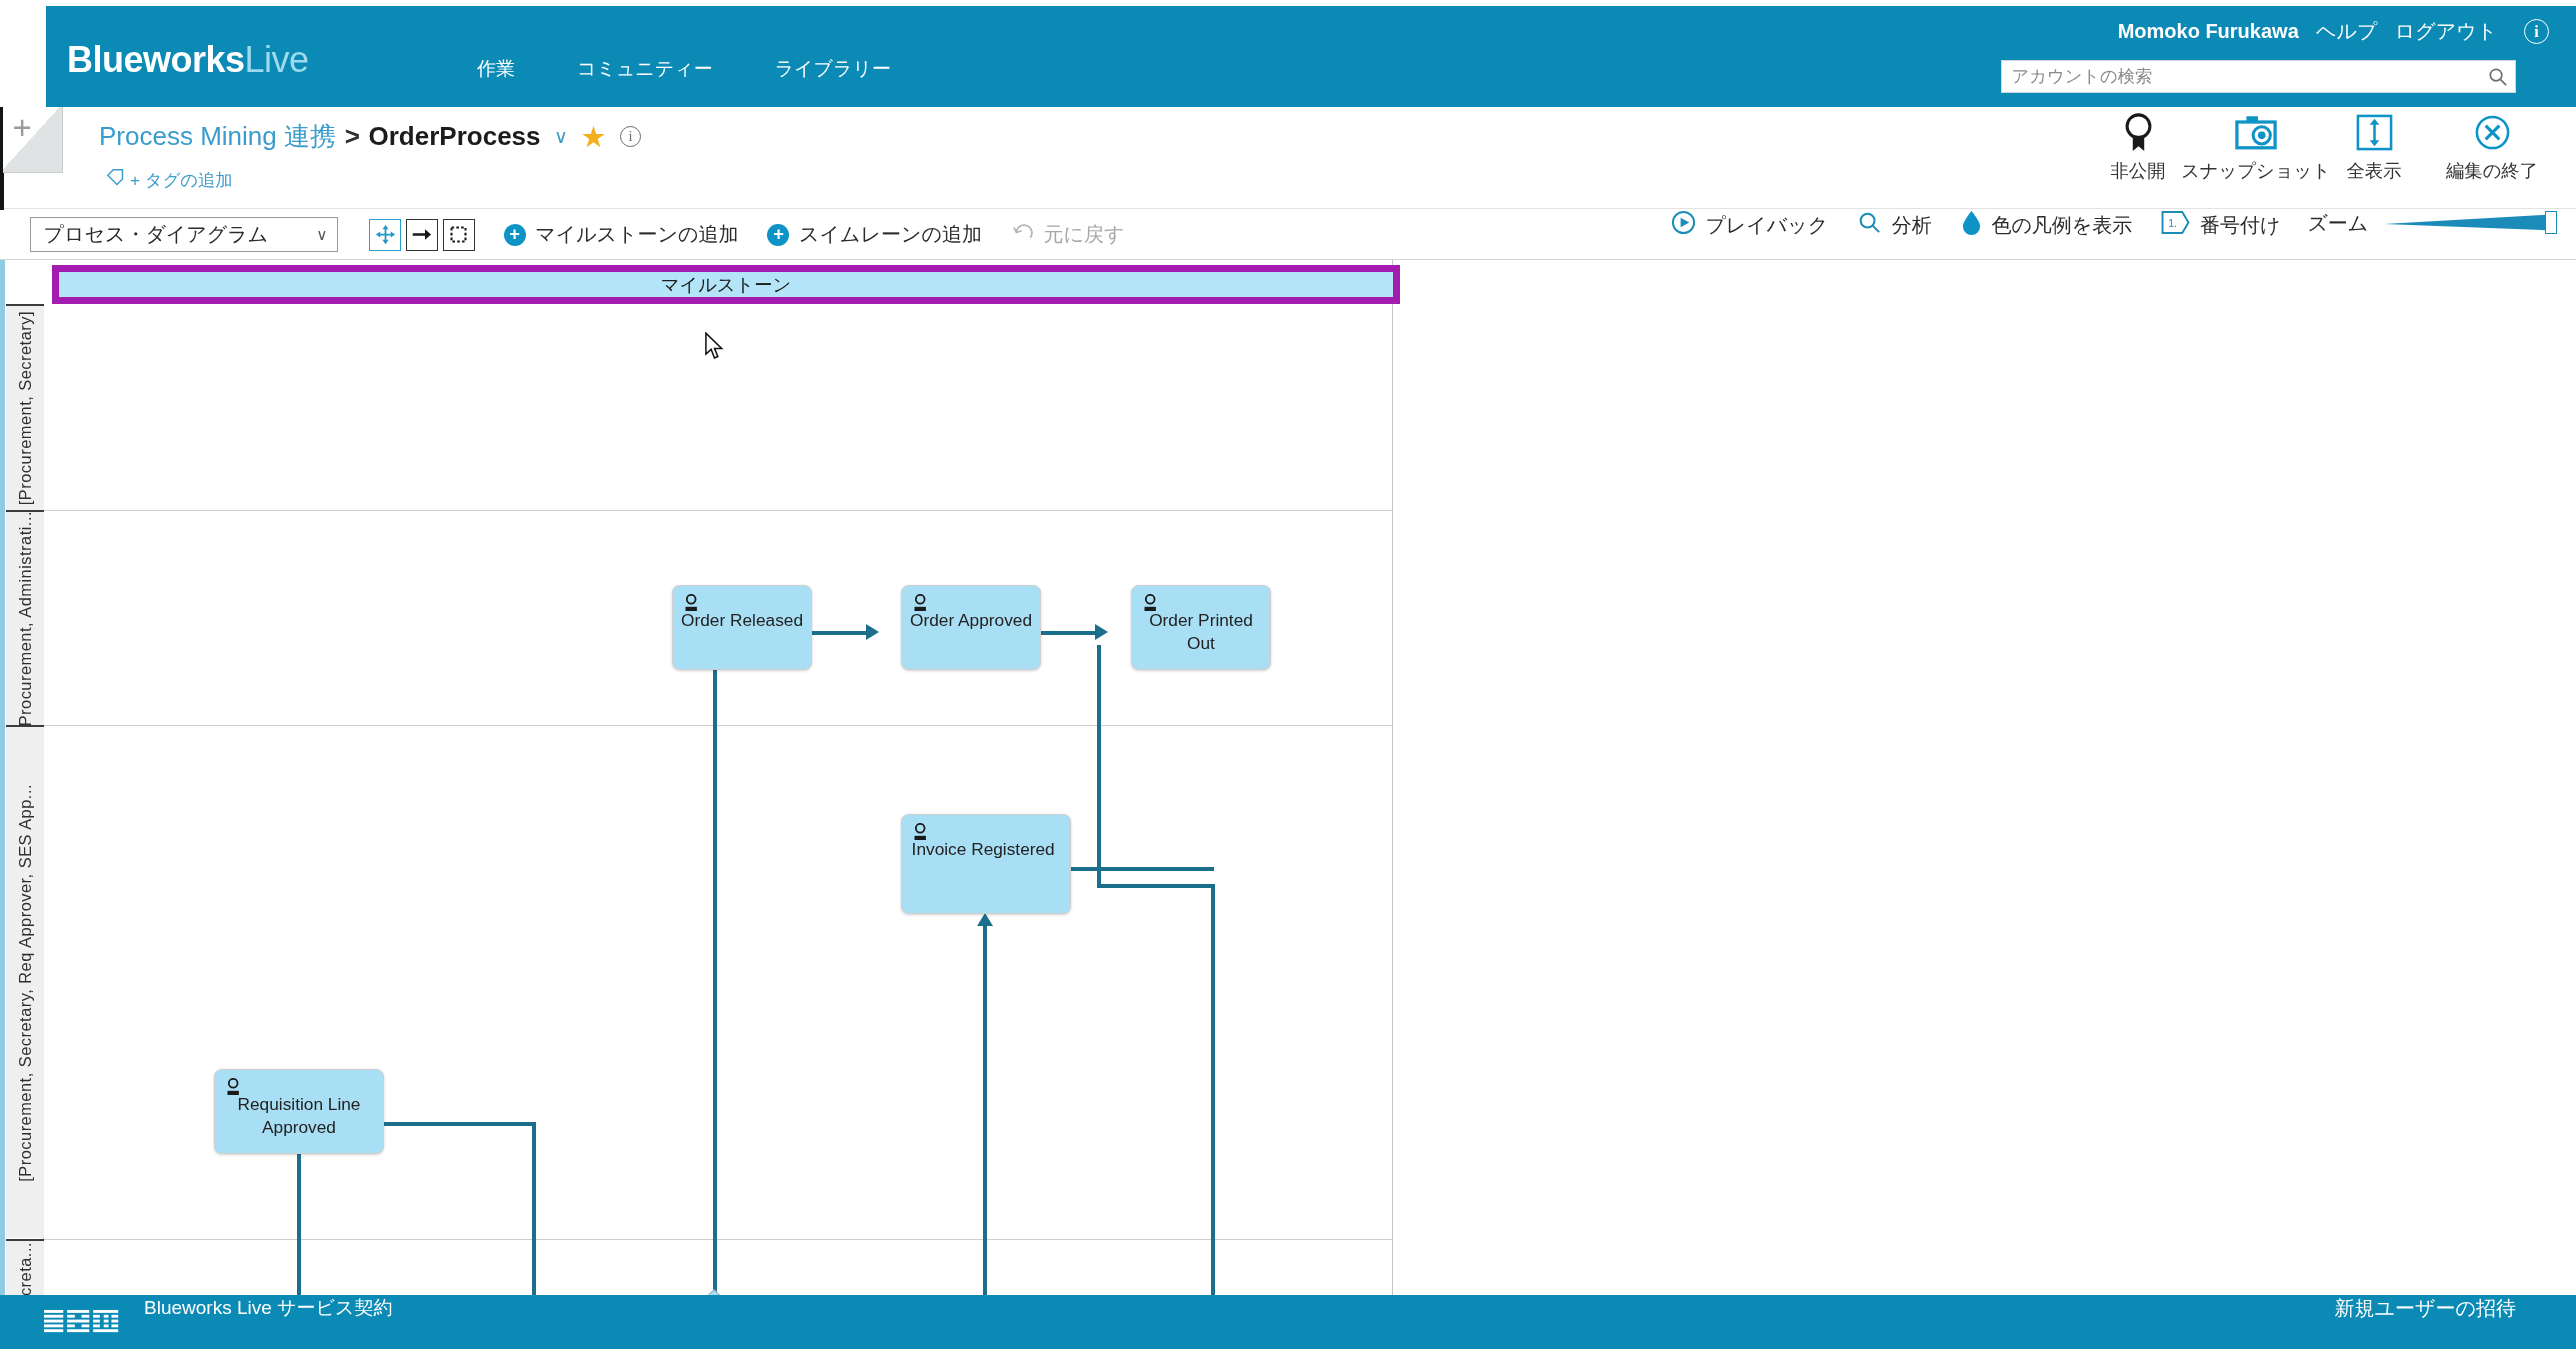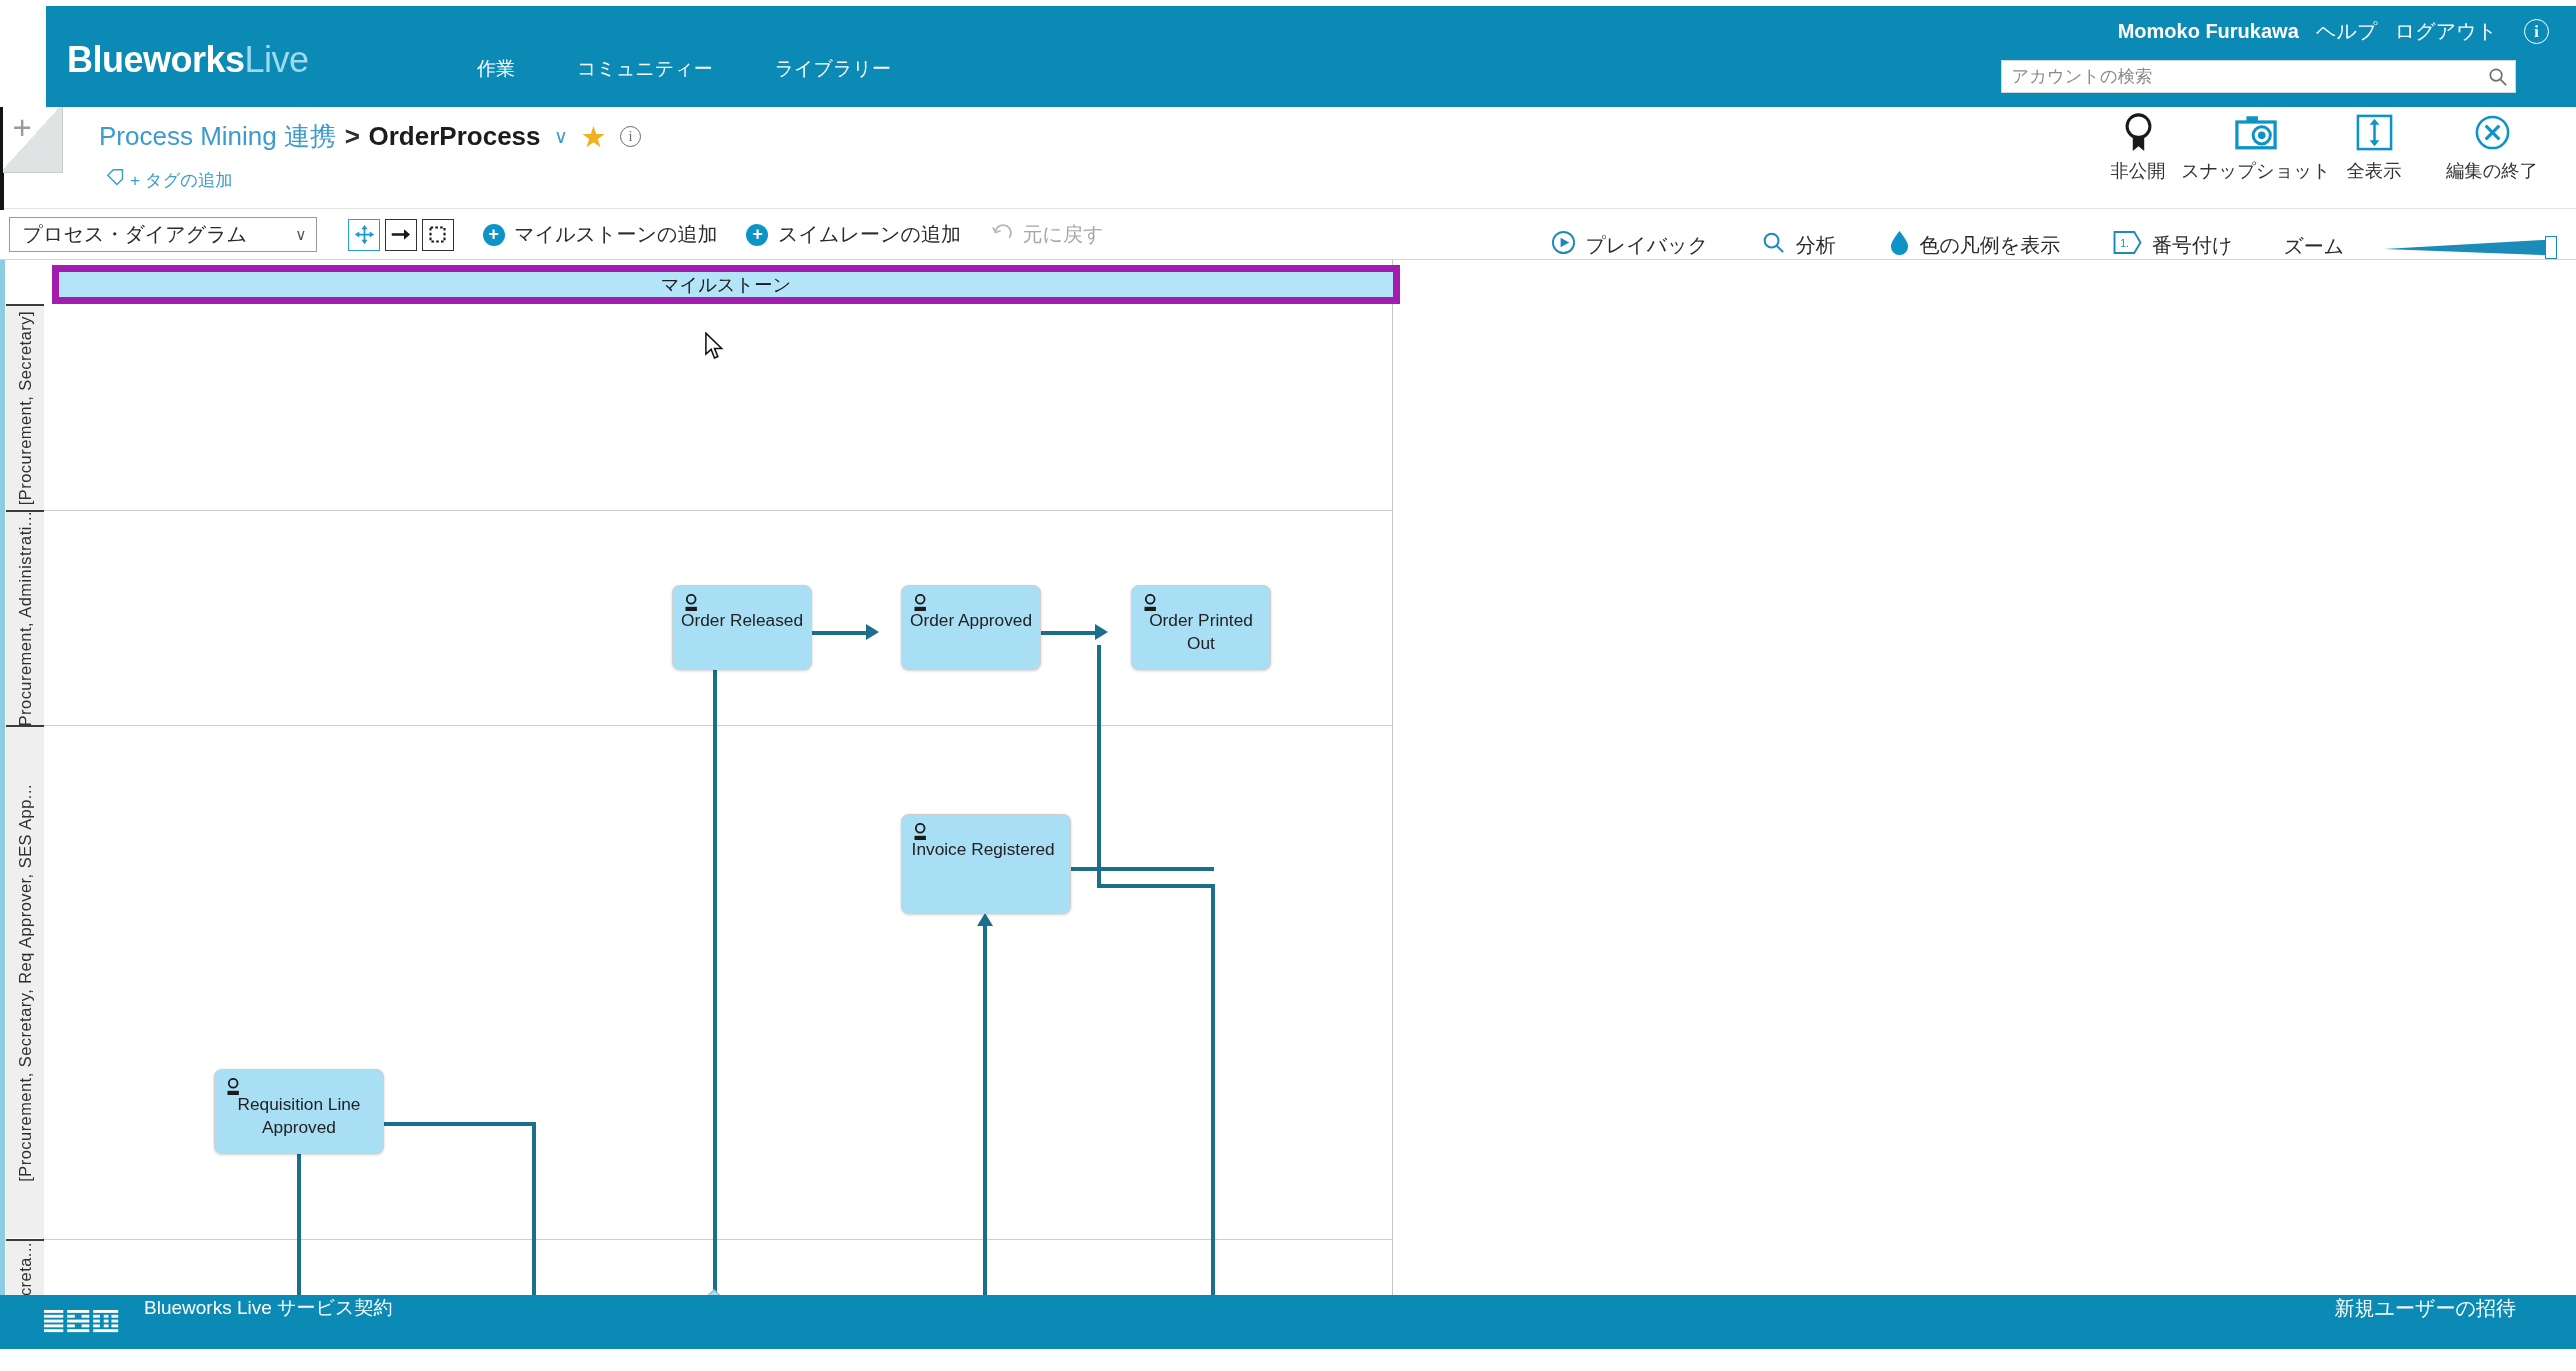--- a/index.html
+++ b/index.html
@@ -112,21 +112,21 @@
   .tb-action .ico { height: 44px; display:flex; align-items:center; justify-content:center; }
   .tb-action .lbl { font-size: 18.3px; color: #333333; white-space: nowrap; }
 
   
   .toolbar {
     position: absolute; left: 0; top: 210px; width: 2576px; height: 50px;
     background: #ffffff; border-bottom: 1px solid #d4d4d4;
     display: flex; align-items: center;
   }
   .view-select {
-    margin-left: 9px; width: 308px; height: 35px;
+    margin-left: 30px; width: 308px; height: 35px;
     border: 1px solid #9a9a9a; background: #ffffff;
     display: flex; align-items: center; justify-content: space-between;
     padding: 0 9.6px 0 12.5px; font-size: 20px; color: #2b2b2b;
     cursor: pointer; white-space: nowrap;
   }
   .view-select .car { font-size: 15.4px; color:#555; }
 
   .tool-icons { display: flex; align-items: center; gap: 4.8px; margin-left: 31px; }
   .tool-btn {
     width: 32px; height: 32px; display:flex; align-items:center; justify-content:center;
@@ -140,21 +140,21 @@
     margin-left: 29px; font-size: 20px; color: #2b2b2b; cursor: pointer; white-space: nowrap;
   }
   .tb-item.dim { color: #a7a7a7; cursor: default; }
   .plus-circle {
     width: 22px; height: 22px; border-radius: 50%; background: #0e93c6;
     color: #fff; font-size: 18.3px; line-height: 20px; text-align: center;
     font-weight: bold;
   }
   .right-tools {
     position: absolute; right: 13.5px; top: 0; height: 50px;
-    display: flex; align-items: flex-end; gap: 24px;
+    display: flex; align-items: flex-start;
   }
   .zoom-label { margin-left: 27px; font-size: 20px; color:#2b2b2b;font-family:Liberation Mono, monospace; }
   .zoom-slider {
     margin-left: 15.4px; margin-right: 5.8px; position: relative;
     width: 173px; height: 25px; display:flex; align-items:center;
   }
   .zoom-wedge {
     position:absolute; left:0; top:0; width: 164px; height: 25px;
   }
   .zoom-handle {

